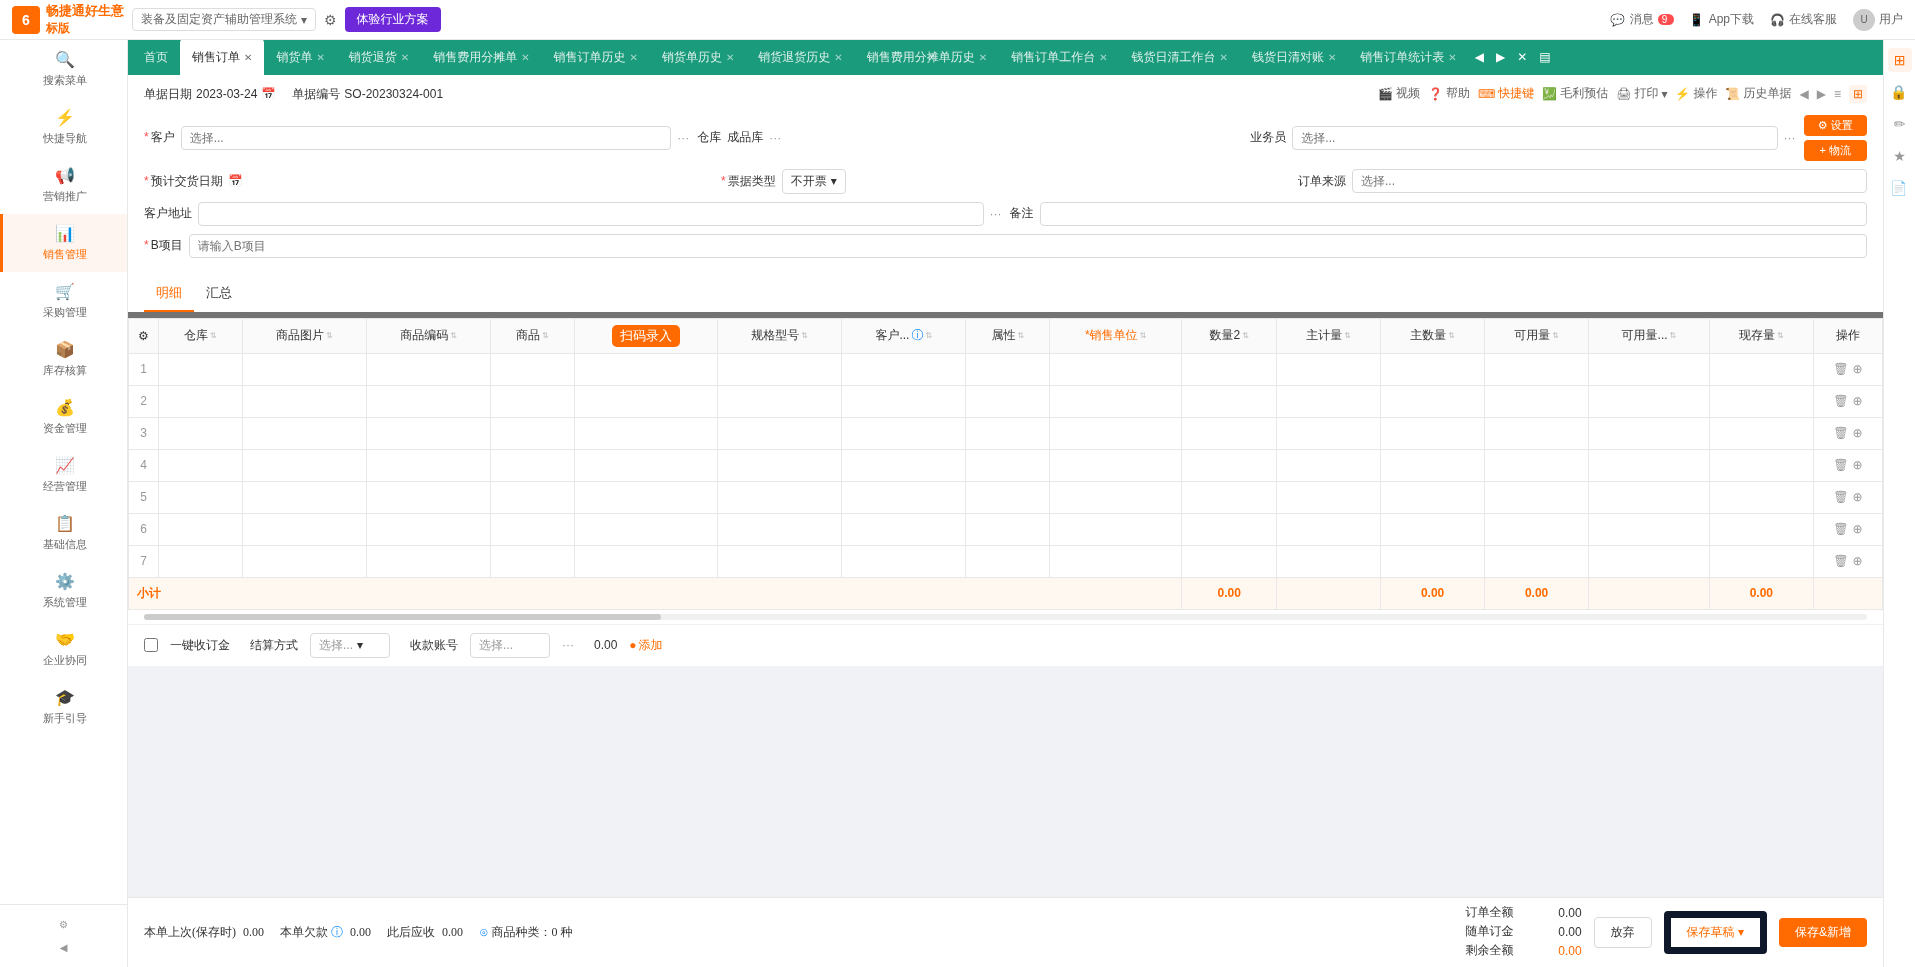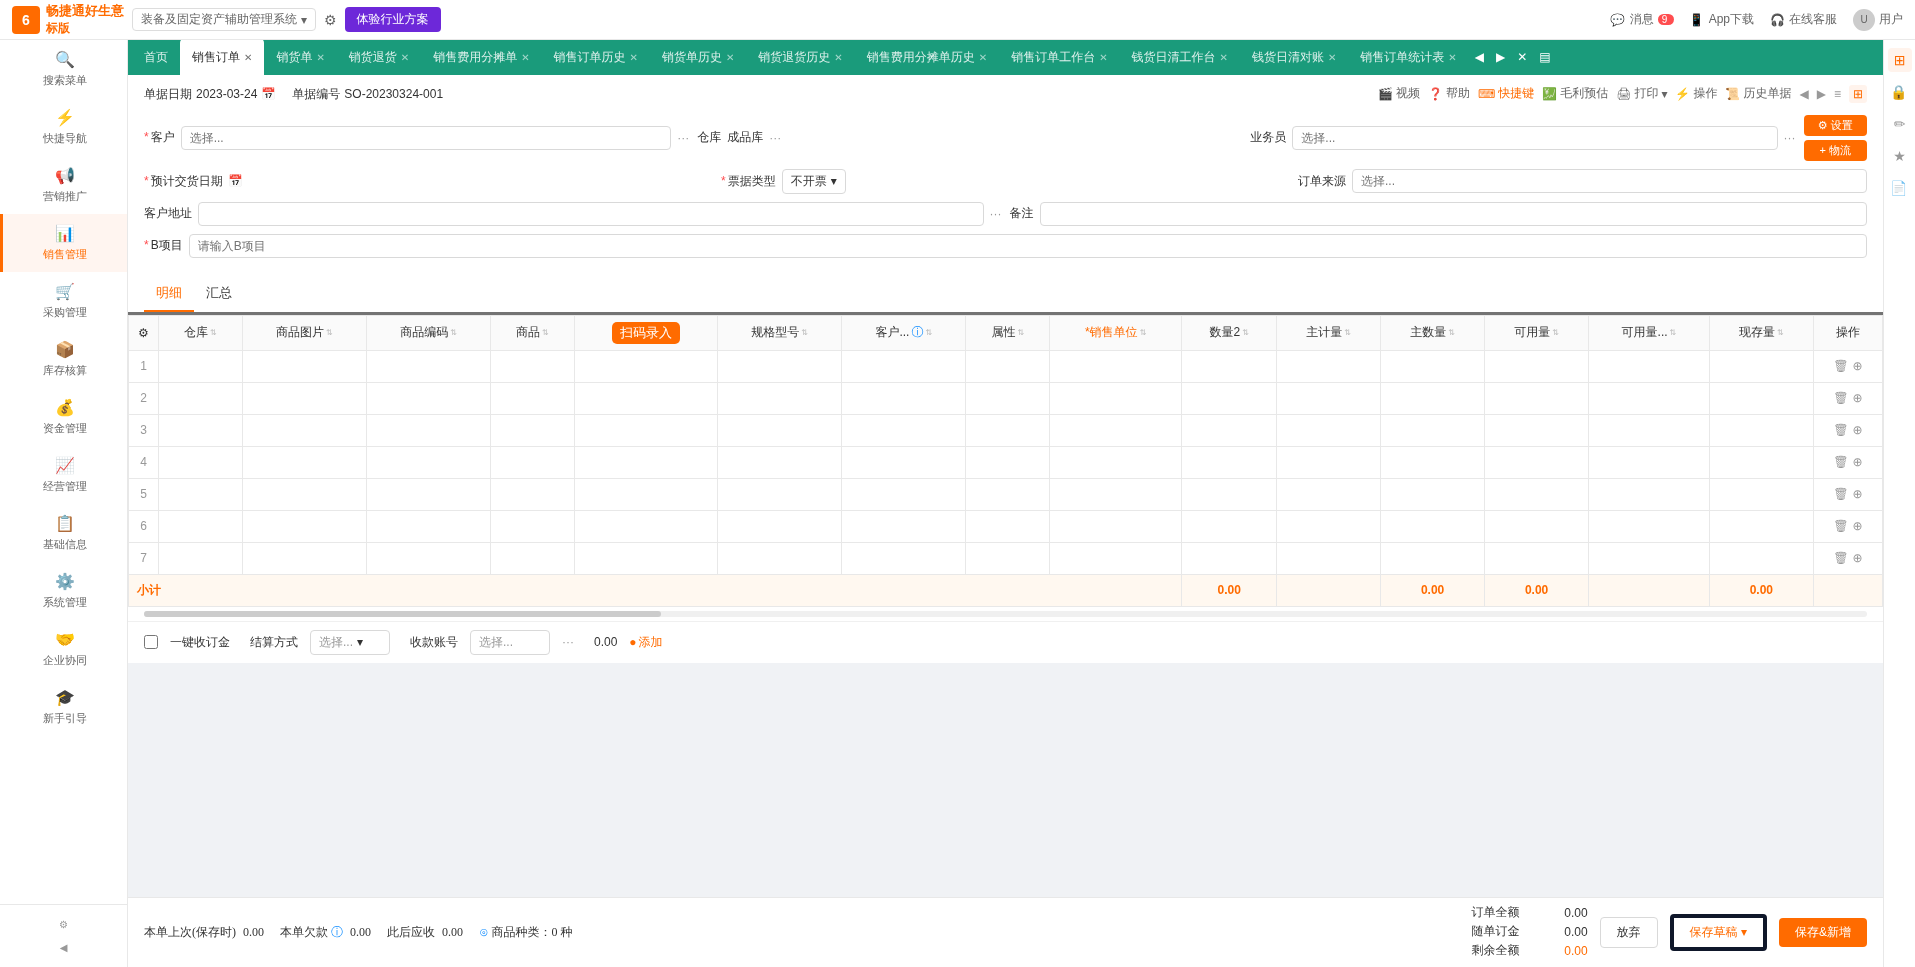--- a/index.html
+++ b/index.html
@@ -42,21 +42,21 @@
     .form-header-right span { cursor: pointer; display: flex; align-items: center; gap: 3px; }
     .field-row { display: flex; align-items: center; gap: 8px; margin-bottom: 8px; flex-wrap: wrap; }
     .field-group { display: flex; align-items: center; gap: 6px; flex: 1; min-width: 280px; }
     .field-label { color: #333; font-size: 12px; white-space: nowrap; }
     .field-label.required::before { content: '*'; color: #ff4d4f; margin-right: 2px; }
     .field-input { flex: 1; border: 1px solid #d9d9d9; border-radius: 4px; padding: 4px 8px; font-size: 12px; color: #999; min-width: 80px; }
     .field-input-wide { width: 180px; }
     .field-dots { color: #999; cursor: pointer; }
     
     
-    .detail-tabs { background: #fff; padding: 0 16px; border-bottom: 3px solid #737373; display: flex; align-items: flex-start; }
+    .detail-tabs { background: #fff; padding: 0 16px; border-bottom: 6px solid #737373; display: flex; align-items: flex-start; }
     .detail-tab { padding: 8px 12px; cursor: pointer; font-size: 13px; color: #333; border-bottom: 2px solid transparent; }
     .detail-tab.active { color: #ff6b00; border-bottom-color: #ff6b00; }
     
     
     .table-area { background: #fff; margin: 0; }
     .table-container { overflow-x: auto; }
     table { width: 100%; border-collapse: collapse; font-size: 12px; }
     th { background: #fafafa; border: 1px solid #e8e8e8; padding: 6px 8px; text-align: center; white-space: nowrap; color: #333; font-weight: normal; }
     th.highlight { color: #ff6b00; }
     td { border: 1px solid #e8e8e8; padding: 6px 4px; text-align: center; height: 32px; }
@@ -69,21 +69,21 @@
     
     
     .bottom-bar { background: #fff; border-top: 1px solid #e8e8e8; padding: 6px 16px; display: flex; align-items: center; justify-content: space-between; }
     .bottom-left { display: flex; align-items: center; gap: 16px; font-size: 12px; color: #333; font-family: Liberation Serif, serif; }
     .bottom-right { display: flex; align-items: center; gap: 12px; }
     .summary-box { text-align: right; }
     .summary-row { display: flex; justify-content: flex-end; align-items: center; gap: 8px; font-size: 12px; margin-bottom: 2px; }
     .summary-label { color: #333; }
     .summary-value { color: #333; min-width: 60px; text-align: right; }
     .btn-discard { border: 1px solid #d9d9d9; background: #fff; color: #333; border-radius: 4px; padding: 6px 16px; cursor: pointer; font-size: 12px; }
-    .btn-save-draft { border: 4px solid #0f172a; background: #fff; color: #ff6b00; border-radius: 4px; padding: 6px 16px; cursor: pointer; font-size: 12px; }
+    .btn-save-draft { border: 7px solid #0f172a; background: #fff; color: #ff6b00; border-radius: 4px; padding: 6px 16px; cursor: pointer; font-size: 12px; }
     .btn-save-new { background: #ff6b00; color: #fff; border: none; border-radius: 4px; padding: 6px 16px; cursor: pointer; font-size: 12px; }
     
     
     .right-panel { width: 32px; background: #fff; border-left: 1px solid #e8e8e8; display: flex; flex-direction: column; align-items: center; padding: 8px 0; gap: 8px; }
     .right-panel-icon { width: 24px; height: 24px; display: flex; align-items: center; justify-content: center; cursor: pointer; color: #999; font-size: 14px; border-radius: 4px; }
     .right-panel-icon.active { background: #fff3ec; color: #ff6b00; }
     
     
     .scroll-indicator { height: 6px; background: #f0f0f0; margin: 4px 16px; border-radius: 3px; }
     .scroll-thumb { height: 6px; width: 30%; background: #ccc; border-radius: 3px; }

